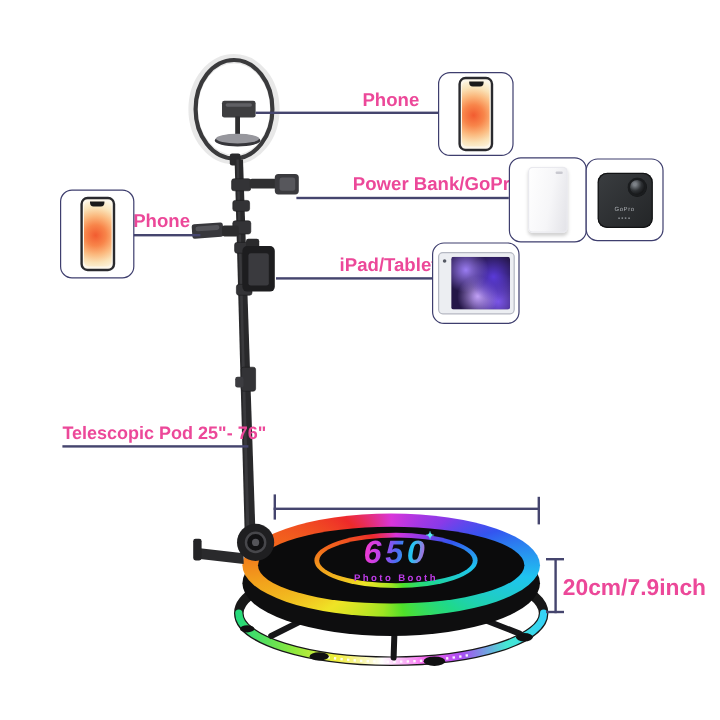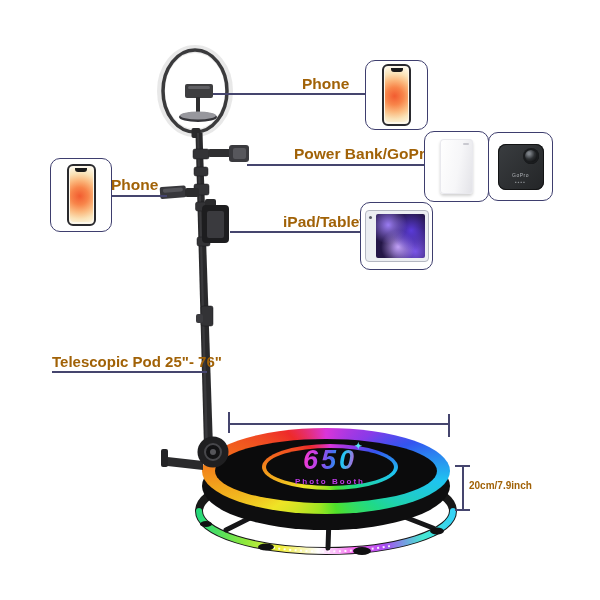--- a/index.html
+++ b/index.html
@@ -21,21 +21,21 @@
       #4fe02a 165deg,#9fe422 190deg,#efe426 235deg,#f2a41c 262deg,#f2661c 280deg,#ee2a2a 315deg,#d935d9 360deg);}
   #inner-ring-black{left:266px;top:448px;width:128px;height:38px;border-radius:50%;background:#0b0b0c;}
   #logo{left:266px;top:447px;width:128px;height:40px;text-align:center;line-height:1;}
   #logo-number{display:inline-block;position:relative;font-size:27px;font-weight:bold;font-style:italic;
     letter-spacing:3px;background:linear-gradient(100deg,#f23ad2 5%,#b044ee 32%,#4a6cf0 52%,#22c8f2 72%,#f23ad2 100%);
     -webkit-background-clip:text;background-clip:text;color:transparent;}
   .logo-sparkle{position:absolute;right:-8px;top:-5px;font-size:9px;color:#5ae8f5;font-style:normal;}
   #logo-subtitle{margin-top:4px;font-size:8px;font-weight:bold;letter-spacing:2px;color:#bf3ce8;}
 
   
-  .lbl{position:absolute;color:#a16207;font-weight:bold;font-size:15.5px;white-space:nowrap;z-index:4;}
+  .lbl{position:absolute;color:#ec4899;font-weight:bold;font-size:15.5px;white-space:nowrap;z-index:4;}
   .cline{position:absolute;background:#45456e;height:1.5px;z-index:4;}
   .vline{position:absolute;background:#45456e;width:1.5px;z-index:4;}
   .cbox{position:absolute;background:#ffffff;border:1.8px solid #3e3e6e;border-radius:10px;z-index:4;
         display:flex;align-items:center;justify-content:center;}
 
   
   .iphone{width:25px;height:58px;border:2px solid #2a2a2e;border-radius:6px;background:#fdf7ea;position:relative;overflow:hidden;}
   .iphone-screen{position:absolute;left:1px;right:1px;top:2px;bottom:2px;border-radius:4px;
     background:radial-gradient(circle at 42% 52%, #f25c30 0%, #f8854a 28%, #fbb97e 52%, #fae3b8 74%, #fdf6e2 95%);}
   .iphone-notch{position:absolute;top:2px;left:50%;transform:translateX(-50%);width:12px;height:4px;
@@ -153,21 +153,21 @@
       <circle cx="213" cy="452" r="8" fill="#121214" stroke="#47474b" stroke-width="2"></circle>
       <circle cx="213" cy="452" r="3" fill="#55555a"></circle>
     </g>
   </svg>
 
   <div class="lbl" style="left:302px;top:75px">Phone</div>
   <div class="lbl" style="left:294px;top:145px">Power Bank/GoPro</div>
   <div class="lbl" style="left:111px;top:176px">Phone</div>
   <div class="lbl" style="left:283px;top:213px">iPad/Tablet</div>
   <div class="lbl" style="left:52px;top:353px;font-size:15px">Telescopic Pod 25"- 76"</div>
-  <div class="lbl" style="left:469px;top:480px;font-size:10px">20cm/7.9inch</div>
+  <div class="lbl" style="left:469px;top:480px;font-size:19px">20cm/7.9inch</div>
 
   <div class="cline" style="left:213px;top:93px;width:152px"></div>
   <div class="cline" style="left:247px;top:164px;width:177px"></div>
   <div class="cline" style="left:110px;top:195px;width:57px"></div>
   <div class="cline" style="left:230px;top:231px;width:130px"></div>
   <div class="cline" style="left:52px;top:371px;width:155px"></div>
 
   <div class="cline" style="left:228px;top:423px;width:221px"></div>
   <div class="vline" style="left:228px;top:412px;height:21px"></div>
   <div class="vline" style="left:448px;top:414px;height:23px"></div>

